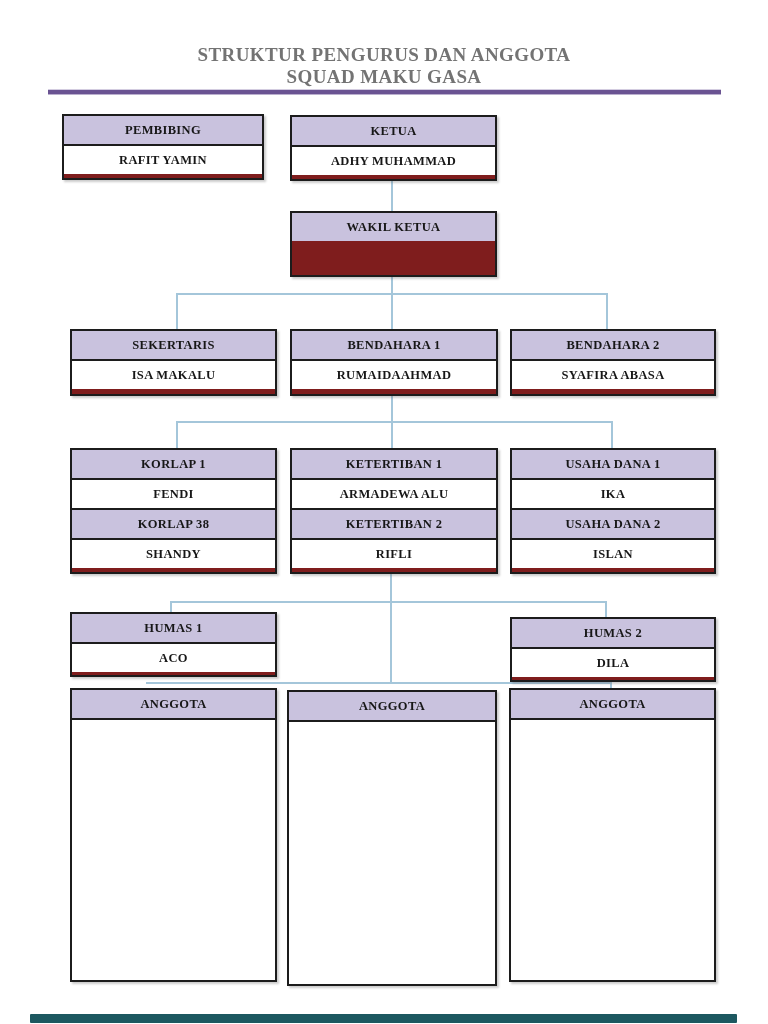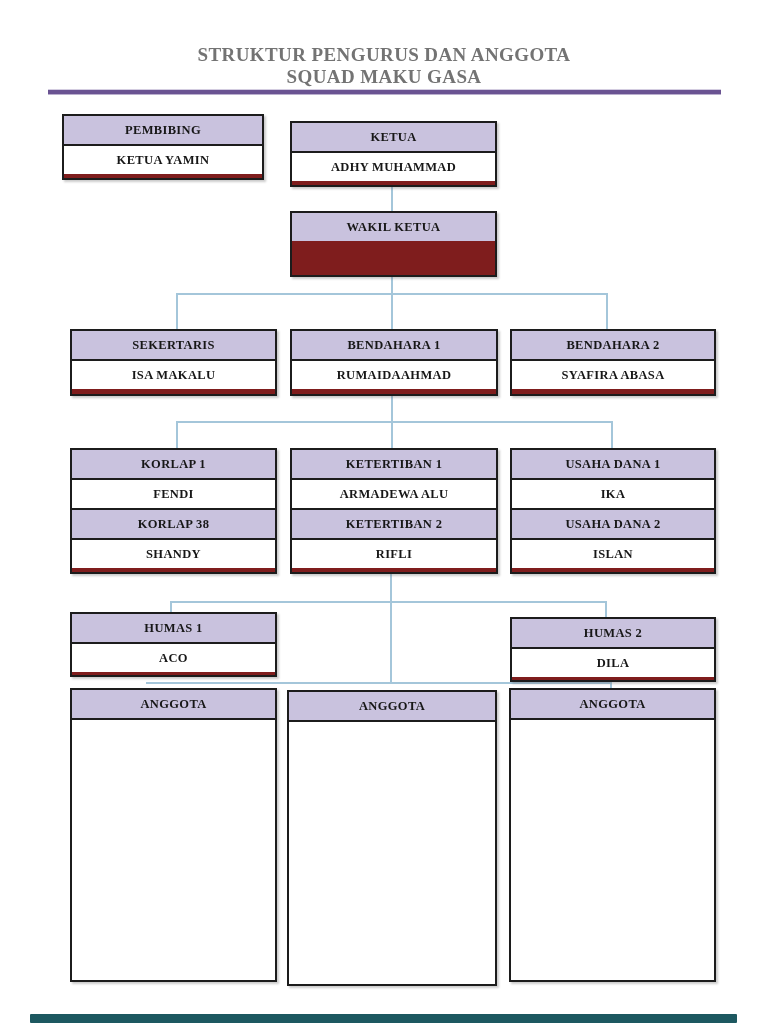--- a/index.html
+++ b/index.html
@@ -61,23 +61,23 @@
   <div class="conn" style="left:390px;top:570px;width:2px;height:31px"></div>
   <div class="conn" style="left:170px;top:601px;width:437px;height:2px"></div>
   <div class="conn" style="left:170px;top:601px;width:2px;height:11px"></div>
   <div class="conn" style="left:605px;top:601px;width:2px;height:16px"></div>
   <div class="conn" style="left:390px;top:601px;width:2px;height:81px"></div>
   <div class="conn" style="left:146px;top:682px;width:466px;height:2px"></div>
   <div class="conn" style="left:610px;top:677px;width:2px;height:13px"></div>
 
   <div class="box" style="left:62px;top:114px;width:198px;height:62px">
     <div class="cell hd">PEMBIBING</div>
-    <div class="cell bd">KETUA YAMIN</div>
+    <div class="cell bd">RAFIT YAMIN</div>
   </div>
-  <div class="box" style="left:290px;top:121px;width:203px;height:62px">
+  <div class="box" style="left:290px;top:115px;width:203px;height:62px">
     <div class="cell hd">KETUA</div>
     <div class="cell bd">ADHY MUHAMMAD</div>
   </div>
 
   <div class="box" style="left:290px;top:211px;width:203px;height:62px">
     <div class="cell hd">WAKIL KETUA</div>
   </div>
 
   <div class="box" style="left:70px;top:329px;width:203px;height:63px">
     <div class="cell hd">SEKERTARIS</div>

